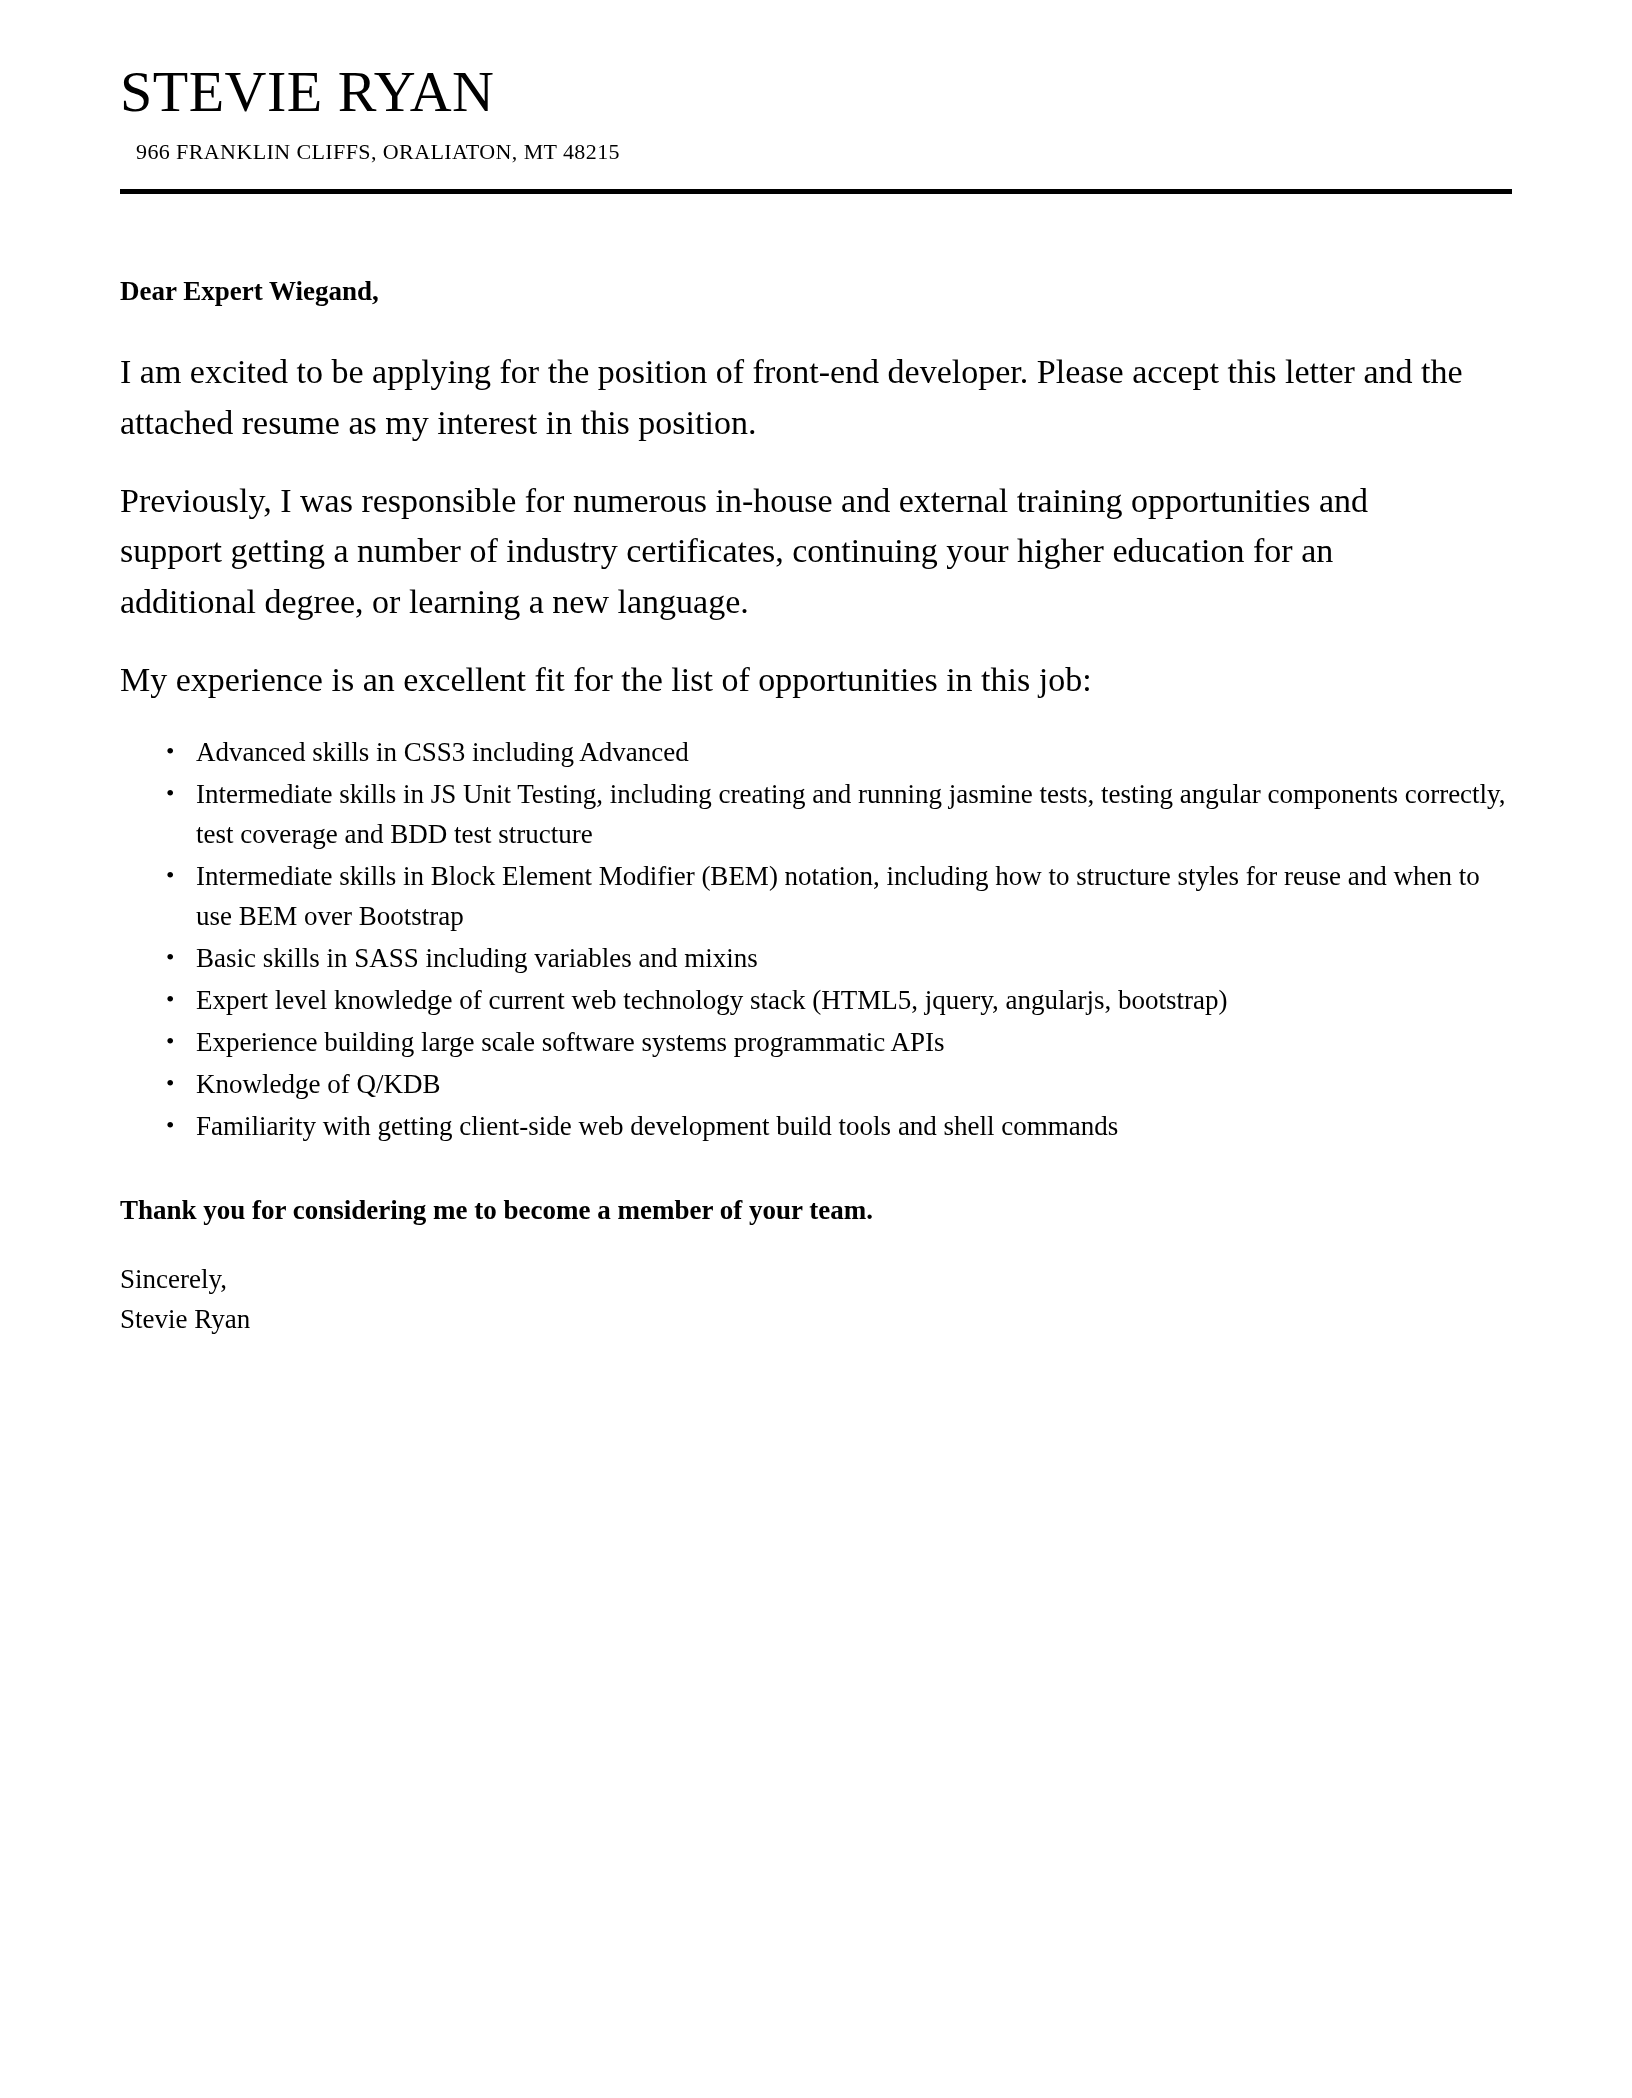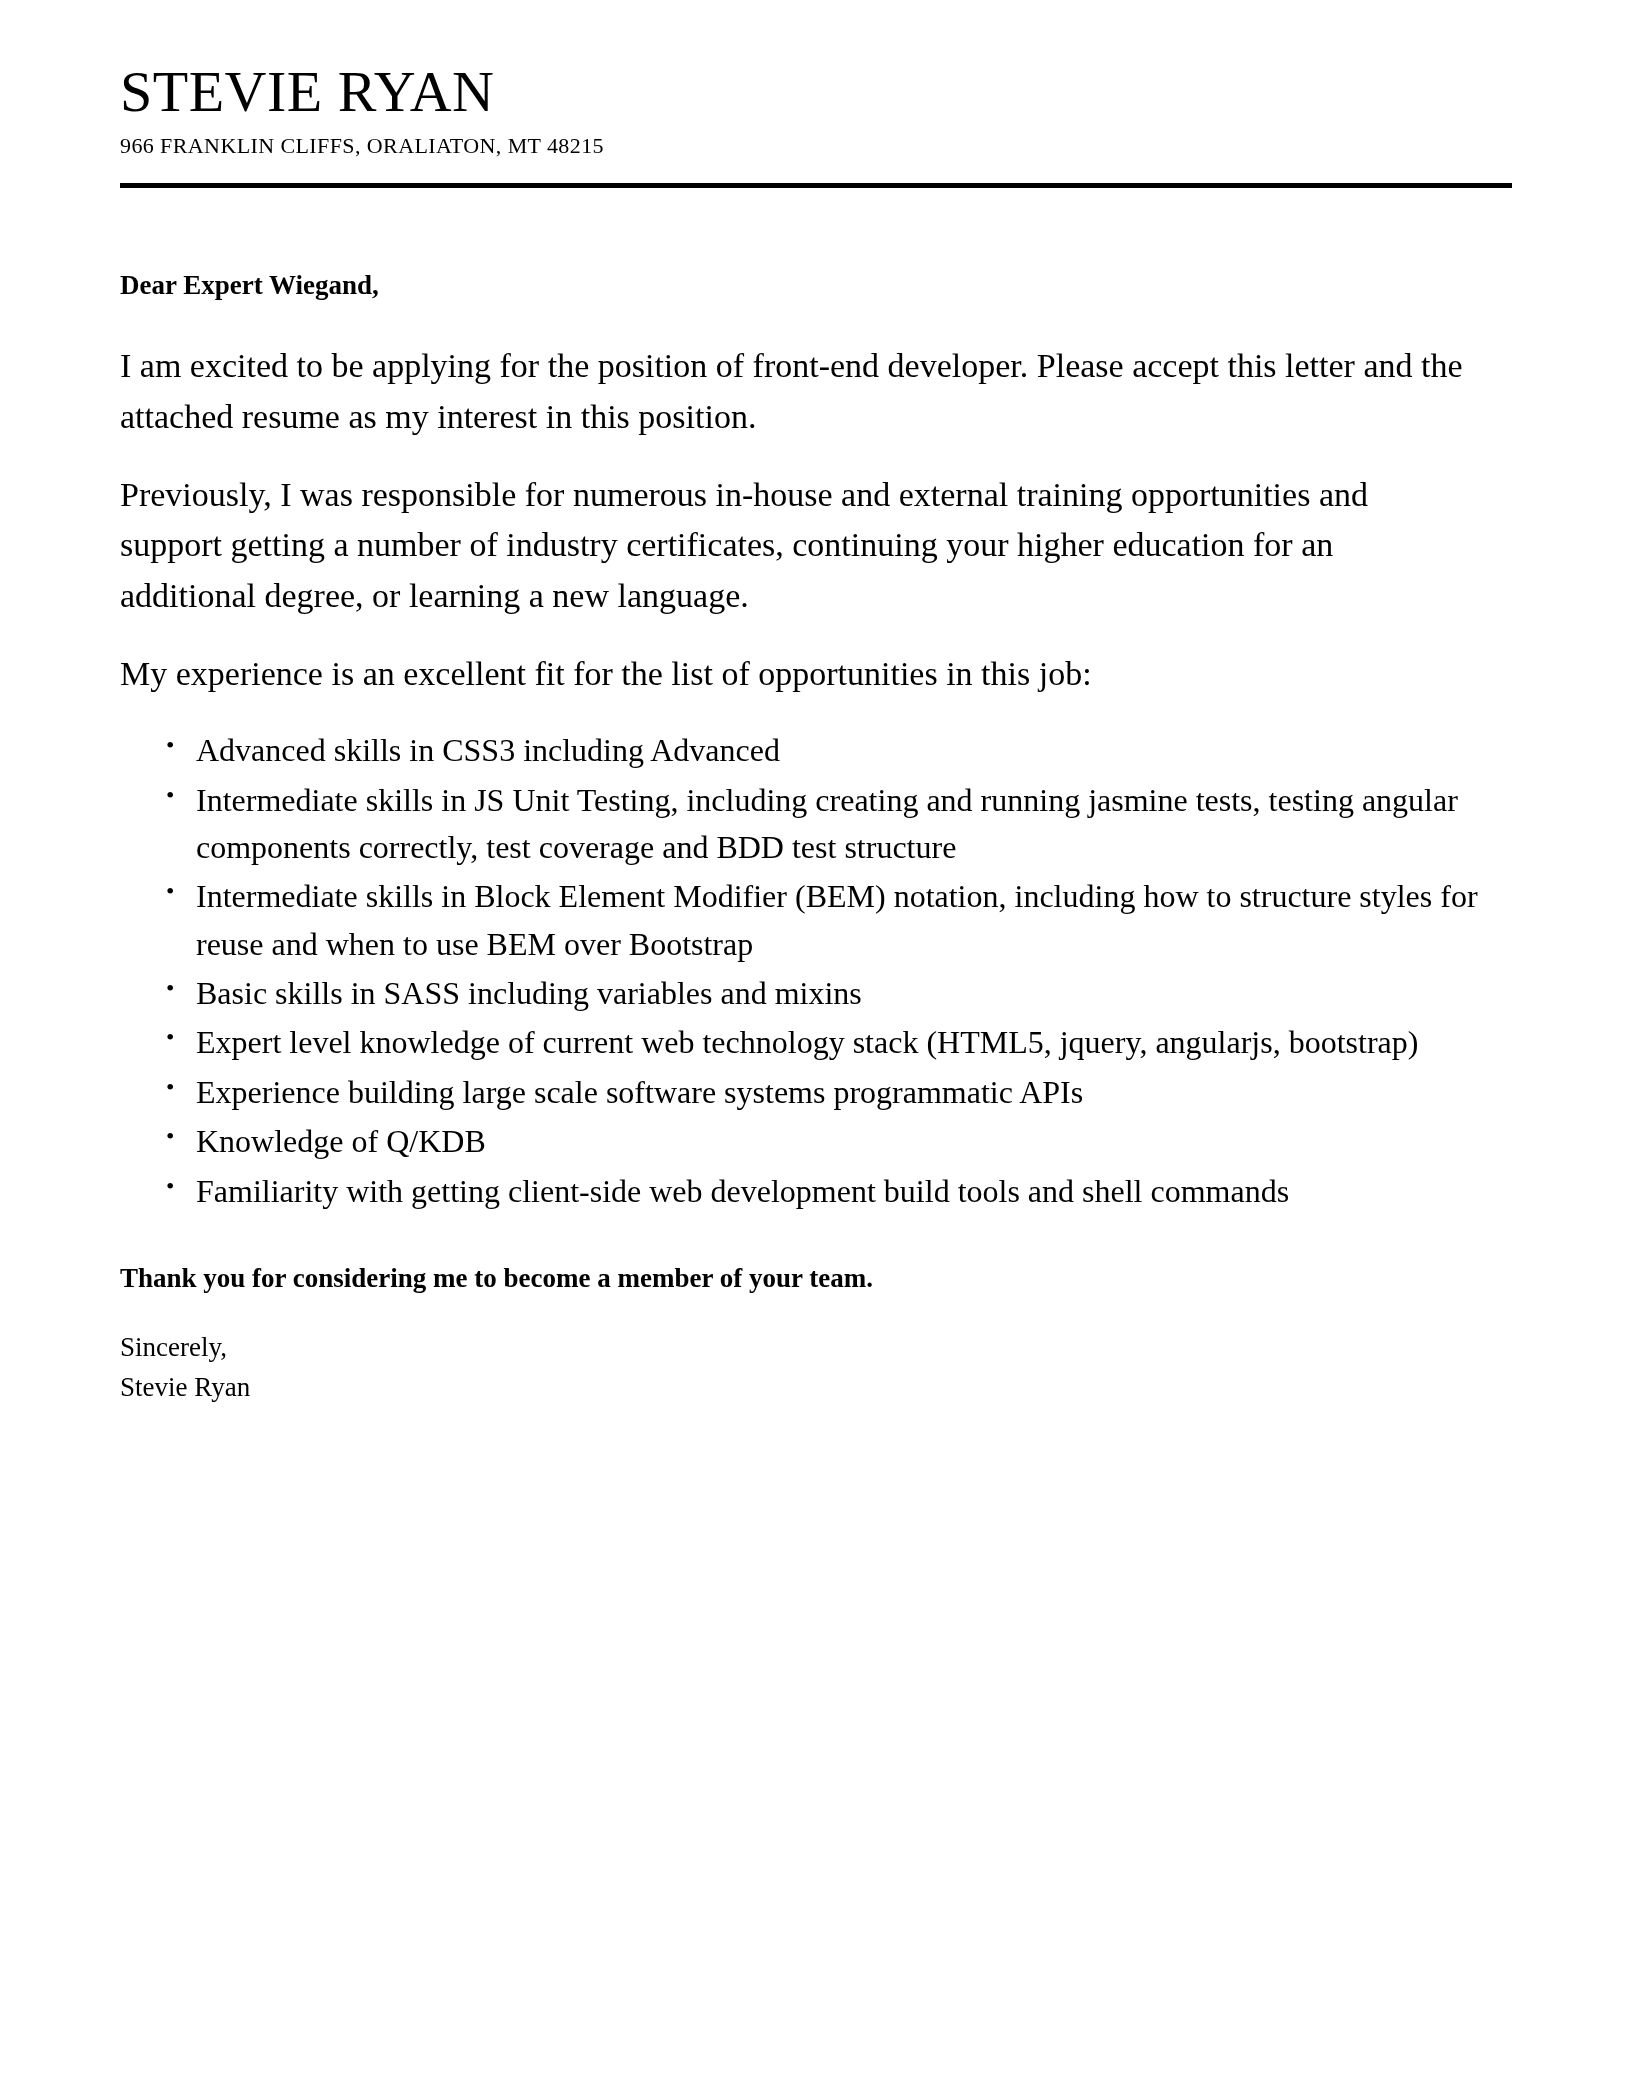--- a/index.html
+++ b/index.html
@@ -30,21 +30,21 @@
     line-height: 1.05;
     font-weight: normal;
     letter-spacing: 0.5px;
     margin: 0 0 10px 0;
     text-transform: uppercase;
   }
   .address {
     font-size: 22px;
     line-height: 1.2;
     letter-spacing: 0.4px;
-    margin: 0;
+    margin: 16px;
     text-transform: uppercase;
   }
   .rule {
     height: 5px;
     background: #000000;
     margin: 24px 0 0 0;
     width: 100%;
   }
   .body-block {
     margin-top: 78px;
@@ -61,21 +61,21 @@
     margin: 0 0 28px 0;
     max-width: 1345px;
   }
   ul.req-list {
     list-style: none;
     margin: 0 0 28px 0;
     padding: 0 0 0 46px;
     max-width: 1345px;
   }
   ul.req-list li {
-    font-size: 32px;
+    font-size: 27px;
     line-height: 1.48;
     margin: 0 0 2px 0;
     padding-left: 30px;
     position: relative;
   }
   ul.req-list li::before {
     content: "\2022";
     position: absolute;
     left: 0;
     top: 0;

